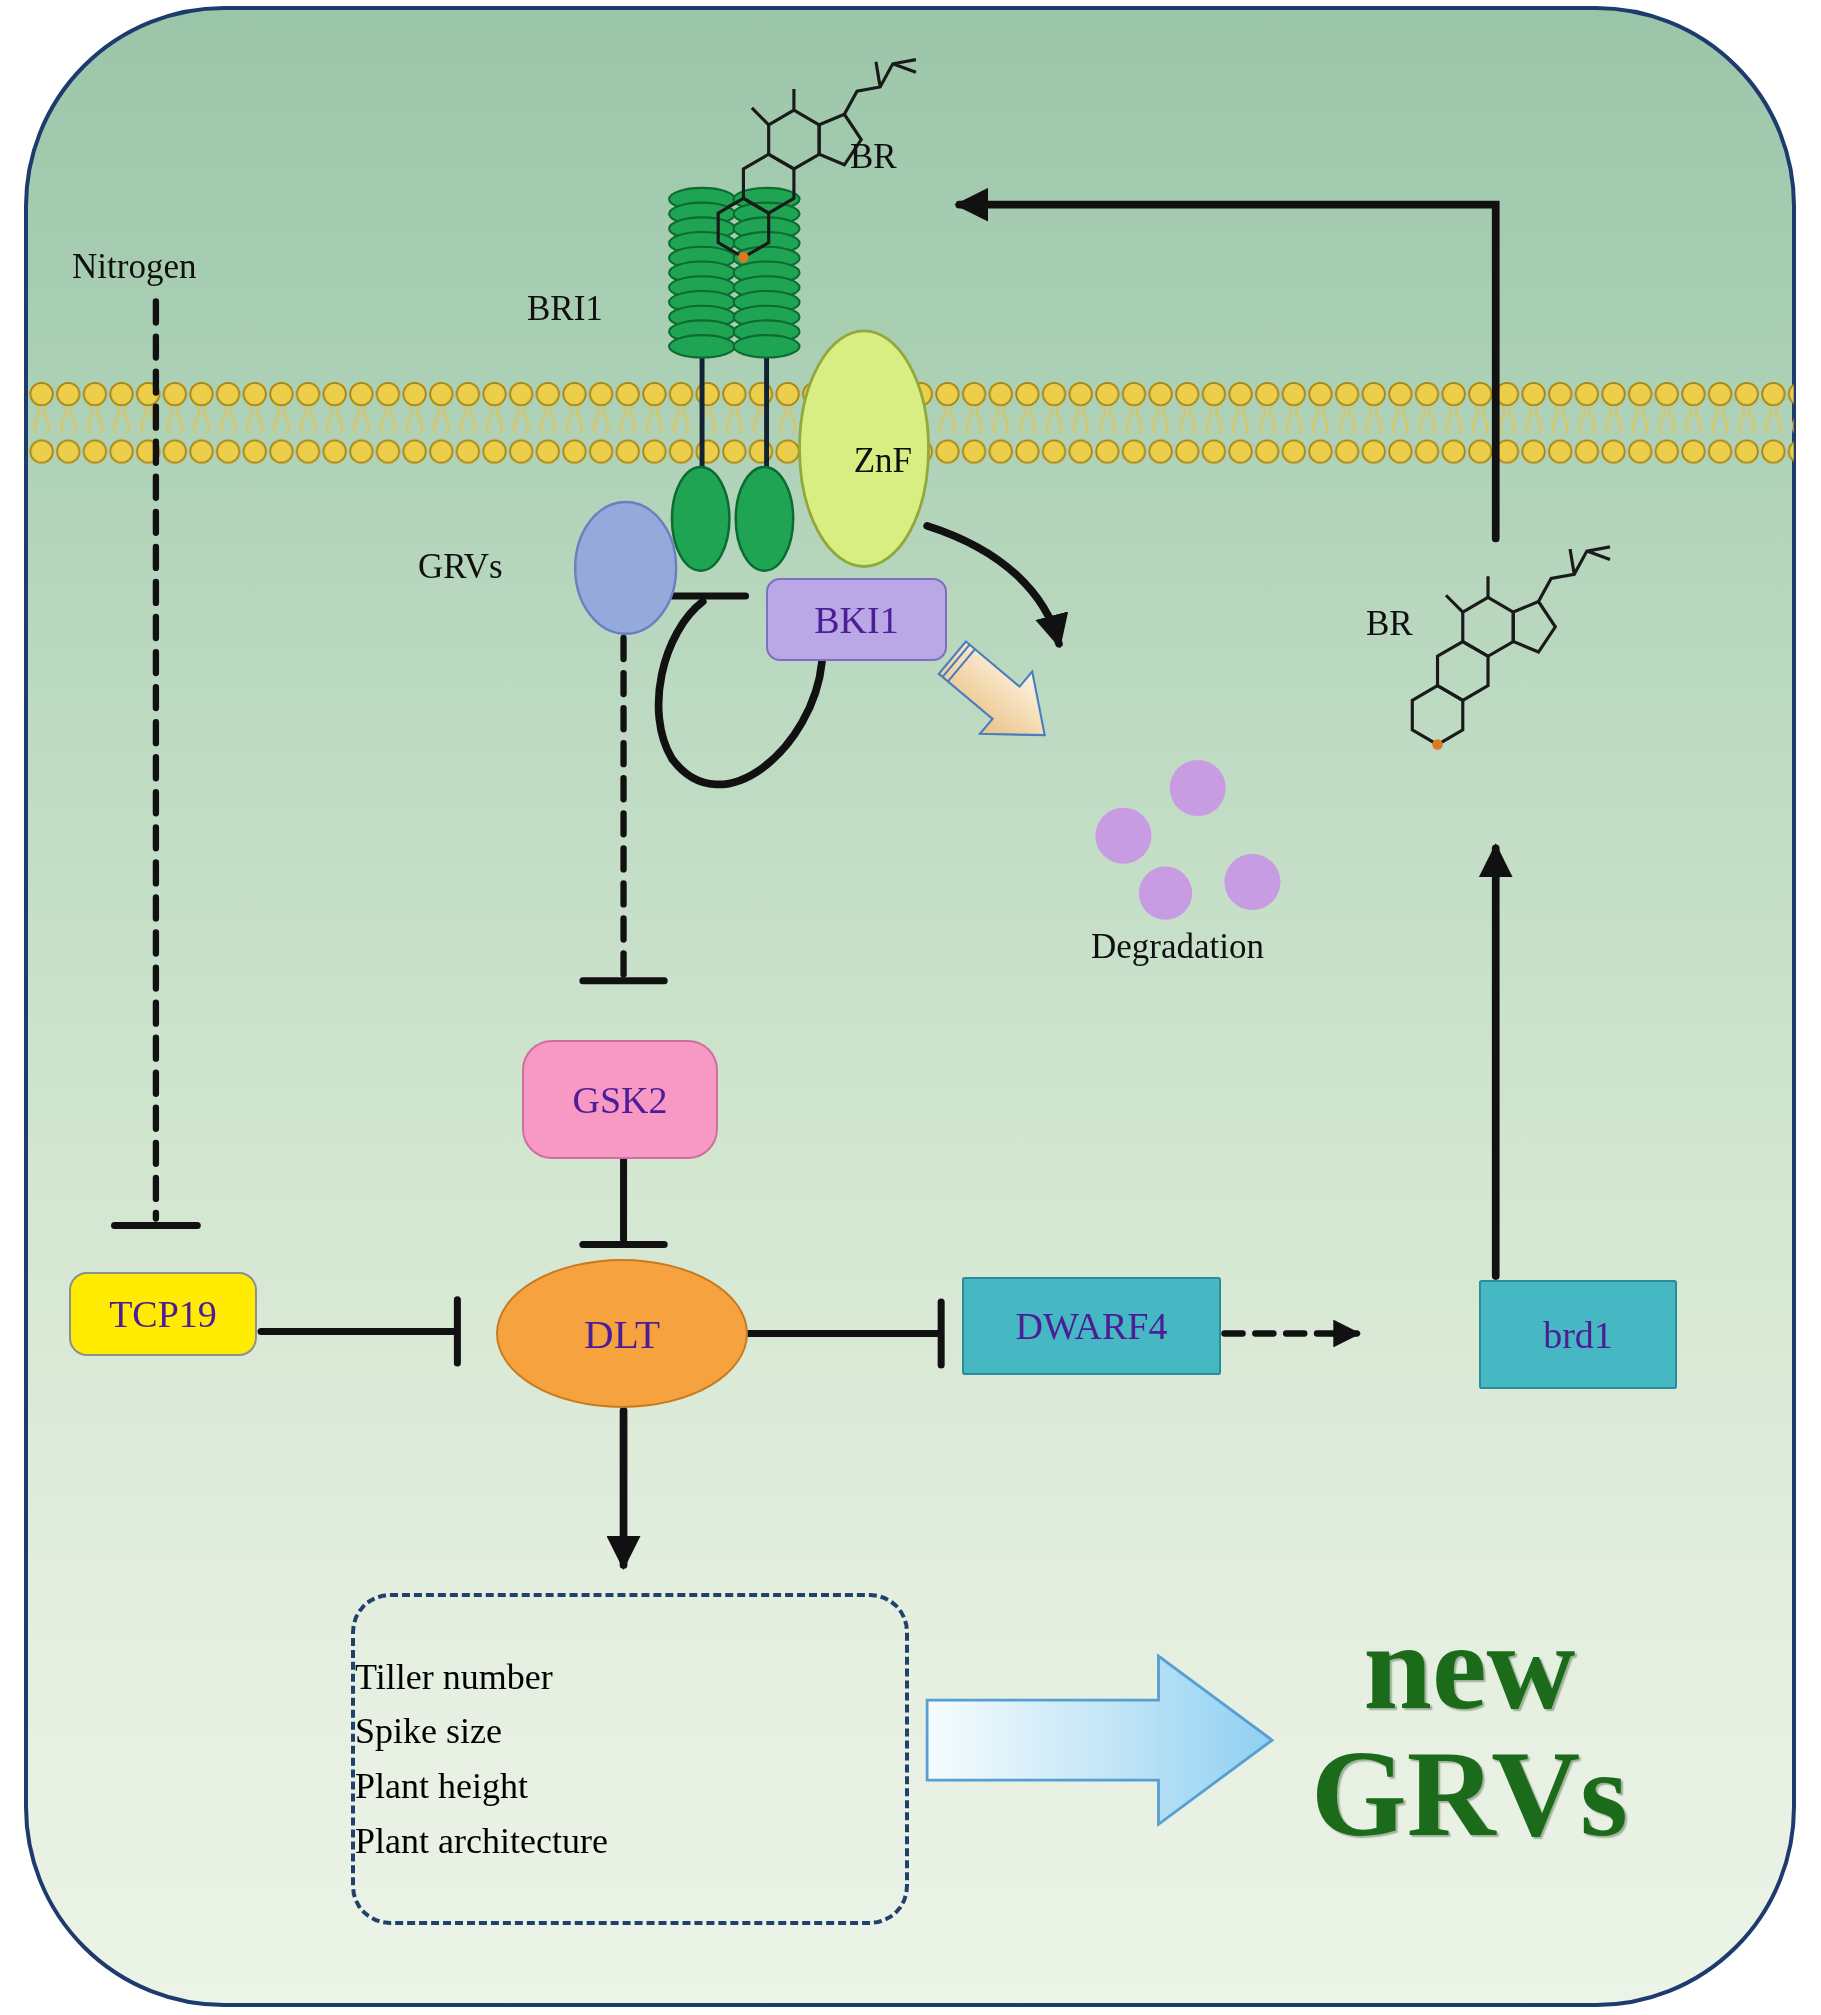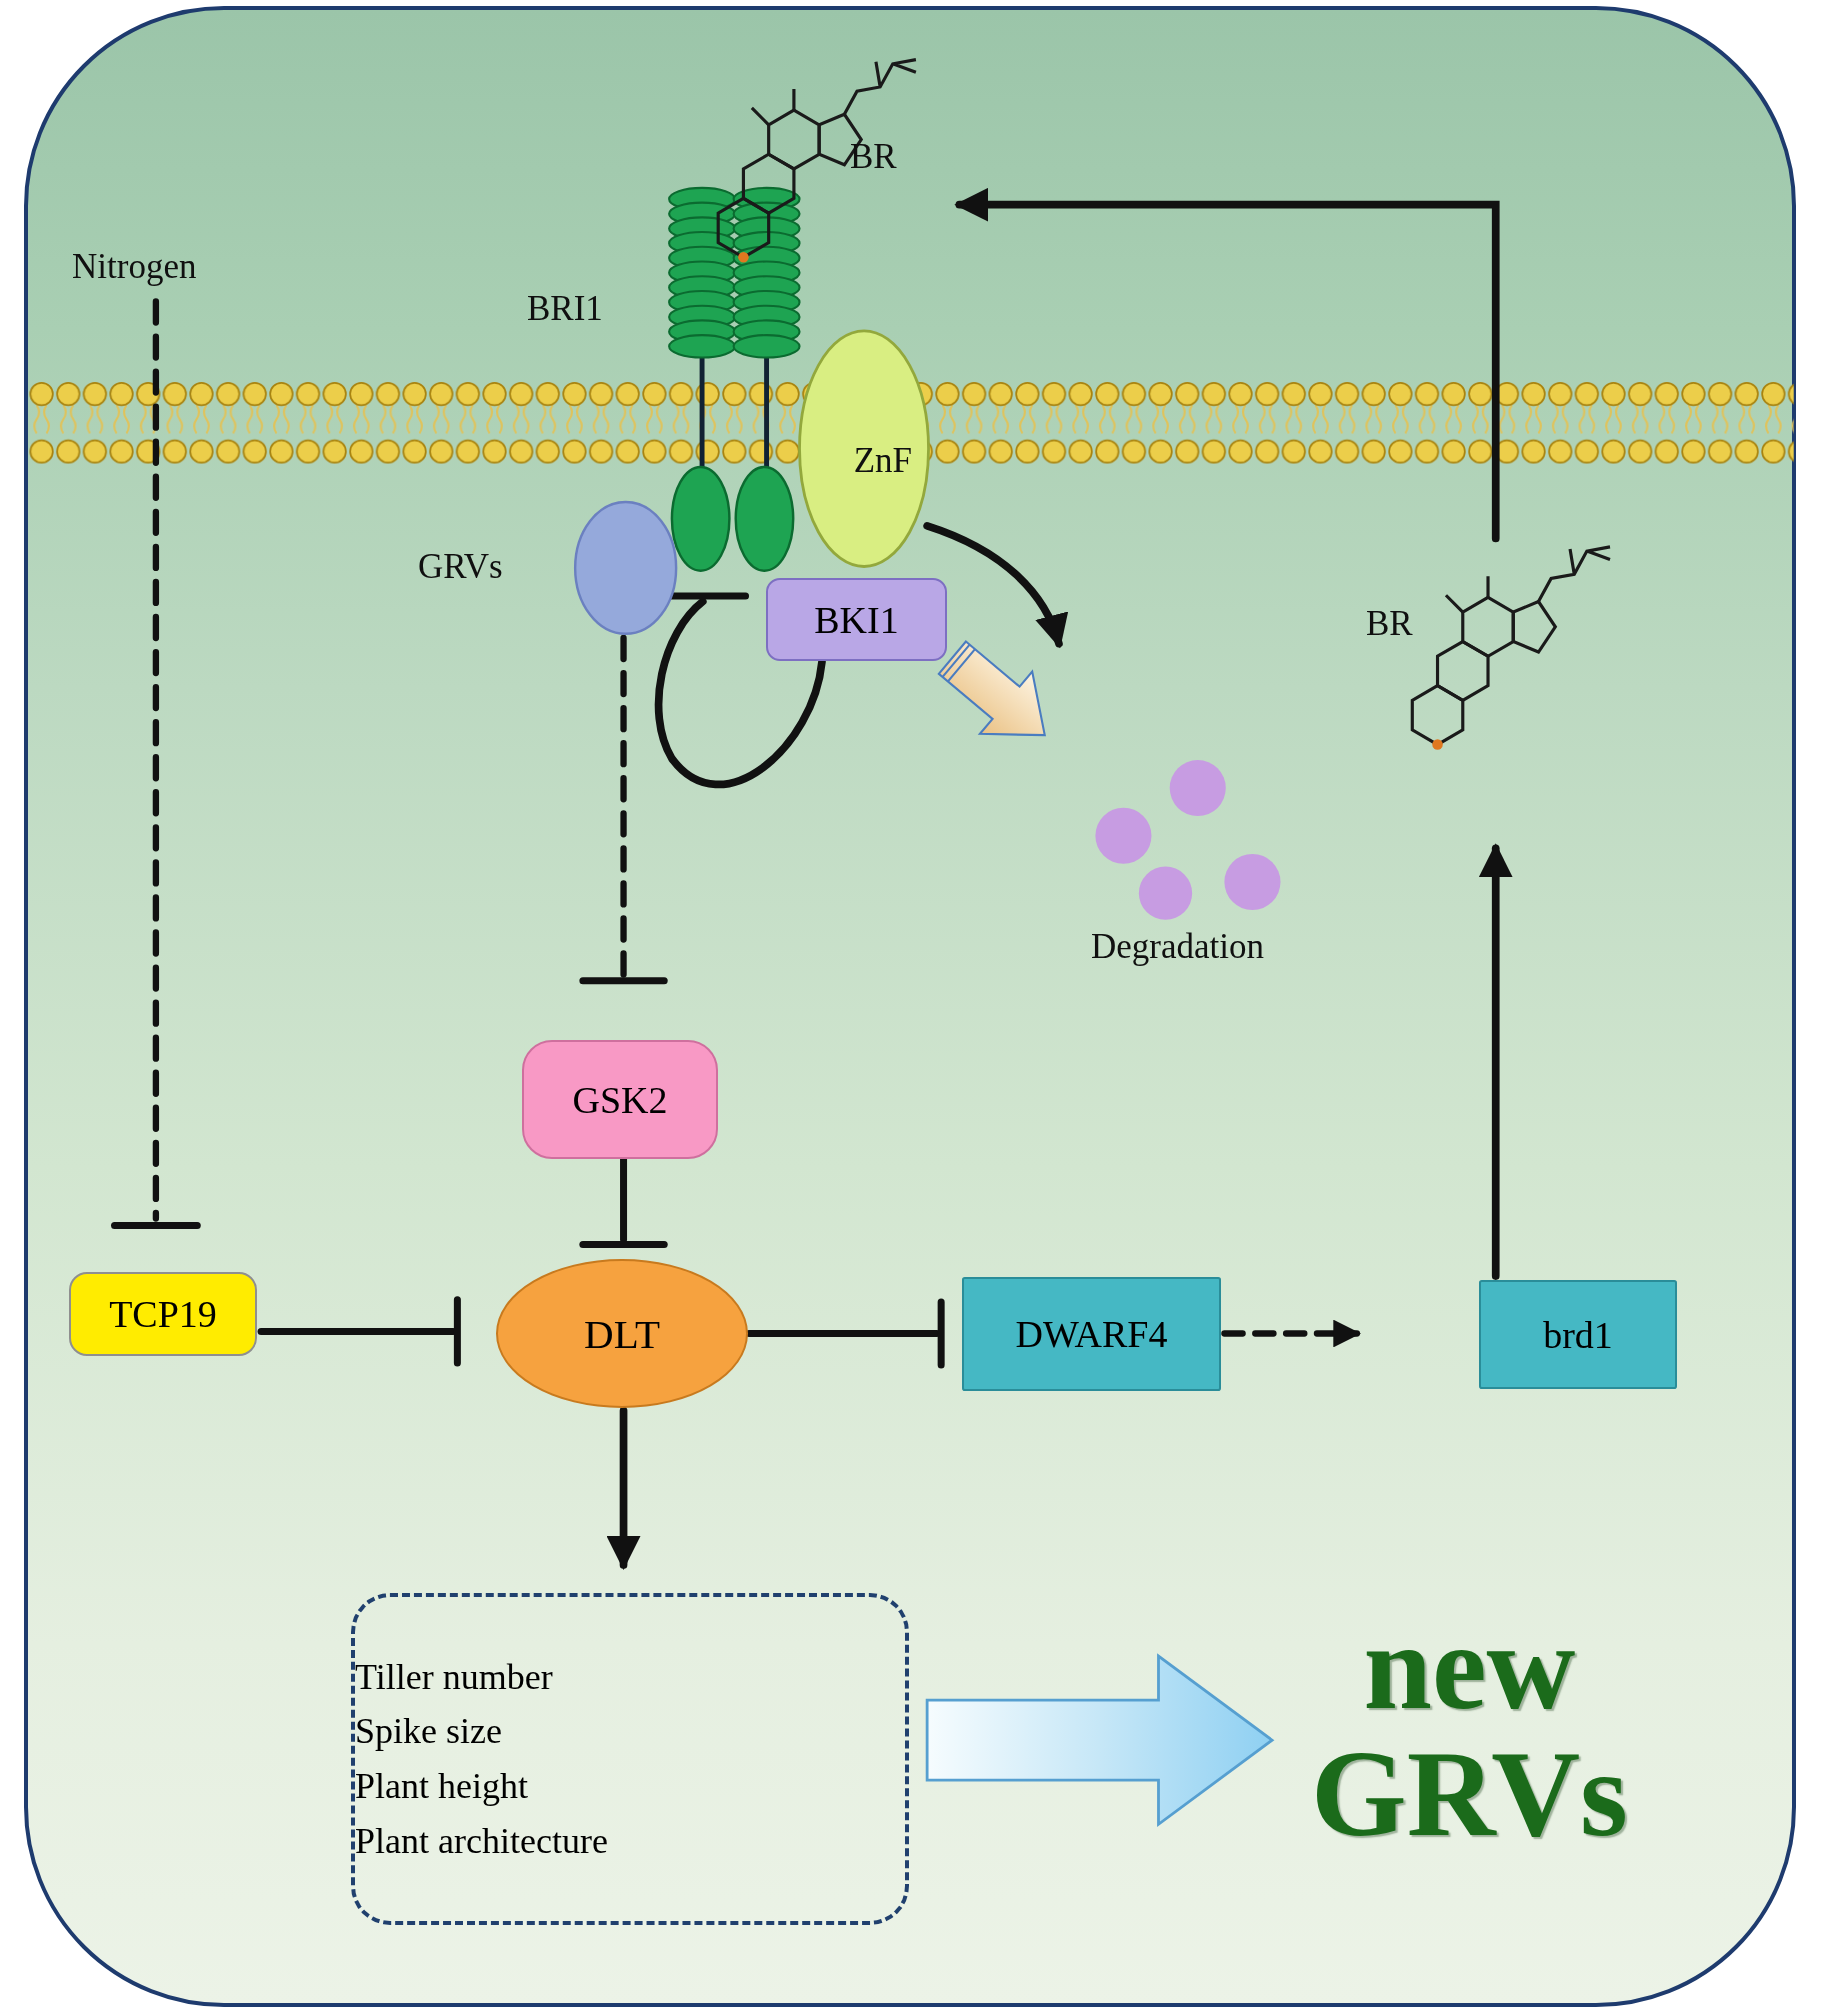--- a/index.html
+++ b/index.html
@@ -5,30 +5,30 @@
   html,body{margin:0;padding:0;background:#ffffff;}
   body{width:1822px;height:2015px;position:relative;font-family:"Liberation Serif",serif;}
   .stage{position:absolute;inset:0;}
   .cell{position:absolute;left:24px;top:5.6px;width:1772px;height:2001px;
         border:4.2px solid #1e3b6e;border-radius:200px;box-sizing:border-box;
         background:linear-gradient(180deg,#9bc5a9 0%,#a9cfb3 16%,#bcd9c1 34%,#d2e6d0 58%,#e5efe0 82%,#ecf3e7 100%);}
   svg.diagram{position:absolute;left:0;top:0;}
   .lbl{position:absolute;font-size:35px;color:#101010;white-space:nowrap;}
   .lbl.center{text-align:center;}
   .node{position:absolute;display:flex;align-items:center;justify-content:center;
-        box-sizing:border-box;color:#000000;font-family:"Liberation Serif",serif;}
+        box-sizing:border-box;color:#4c1d95;font-family:"Liberation Serif",serif;}
   .tcp19{left:69px;top:1272px;width:188px;height:84px;background:#ffec00;
          border:2.1px solid #8f8f8f;border-radius:18px;font-size:38px;}
   .gsk2{left:522px;top:1040px;width:196px;height:119px;background:#f899c5;
         border:2.1px solid #cf6f9e;border-radius:30px;font-size:38px;}
   .bki1{left:766px;top:578px;width:181px;height:83px;background:#b9a7e6;
         border:2.8px solid #7d6fc2;border-radius:14px;font-size:38px;}
   .dlt{left:496px;top:1259px;width:252px;height:149px;background:#f6a23f;
        border:2.8px solid #c87a1e;border-radius:50%;font-size:41px;}
-  .dwarf4{left:962px;top:1277px;width:259px;height:114px;background:#45b8c4;
+  .dwarf4{left:962px;top:1277px;width:259px;height:98px;background:#45b8c4;
           border:2.1px solid #2a8d99;border-radius:2.8px;font-size:38px;}
   .brd1{left:1479px;top:1280px;width:198px;height:109px;background:#45b8c4;
         border:2.1px solid #2a8d99;border-radius:2.8px;font-size:38px;}
   .outcomes{position:absolute;left:351px;top:1593px;width:558px;height:332px;
             border:4.9px dashed #20406e;border-radius:39px;box-sizing:border-box;
             display:flex;flex-direction:column;align-items:flex-start;justify-content:center;
             font-size:36px;line-height:1.52;color:#000;}
   .result{position:absolute;left:1294px;top:1604px;width:351px;text-align:center;
           font-weight:bold;font-size:123px;line-height:1.03;color:#1b6b1b;
           text-shadow:2.1px 2.1px 1.4px rgba(20,60,20,0.35);}

